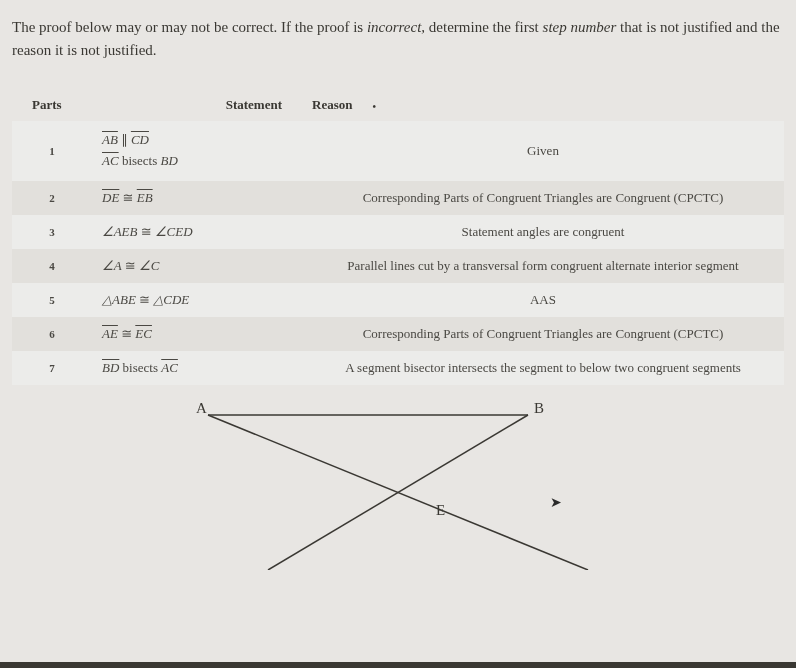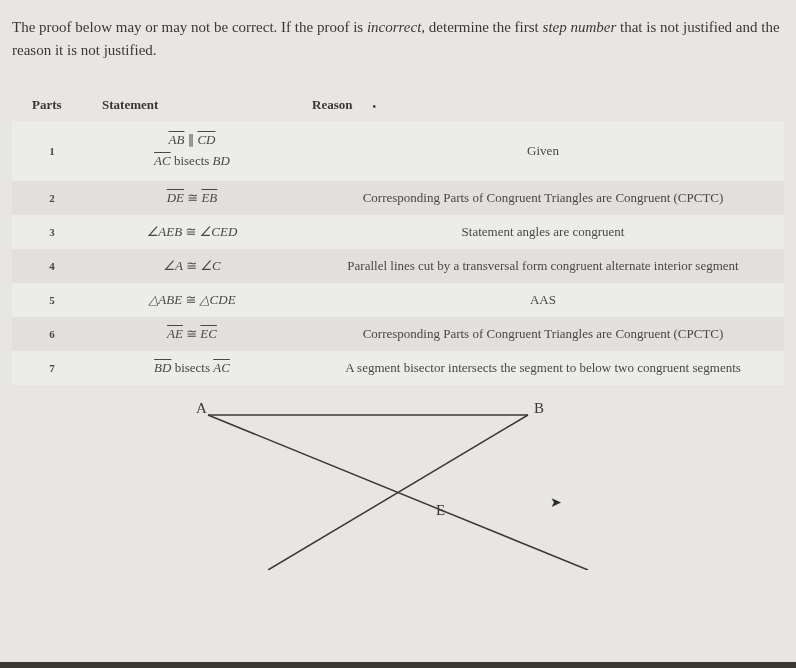--- a/index.html
+++ b/index.html
@@ -52,39 +52,39 @@
       font-weight: bold;
       padding: 8px 10px;
       color: #3a3833;
     }
     th.step-col {
       width: 80px;
       padding-left: 20px;
     }
     th.statement-col {
       width: 200px;
-      text-align: left;
+      text-align: right;
     }
     th.reason-col {
       padding-left: 20px;
       font-family: Liberation Serif, serif;
     }
     td {
       padding: 9px 10px;
       vertical-align: middle;
       color: #4a4843;
       text-align: center;
     }
     td.step-cell {
       text-align: center;
       font-size: 11px;
       font-weight: bold;
     }
     td.statement-cell {
-      text-align: center;
+      text-align: left;
       font-family: 'Times New Roman', serif;
     }
     td.reason-cell {
       padding-left: 20px;
     }
     tr.odd {
       background: #ececea;
     }
     tr.even {
       background: #e2e0dc;

